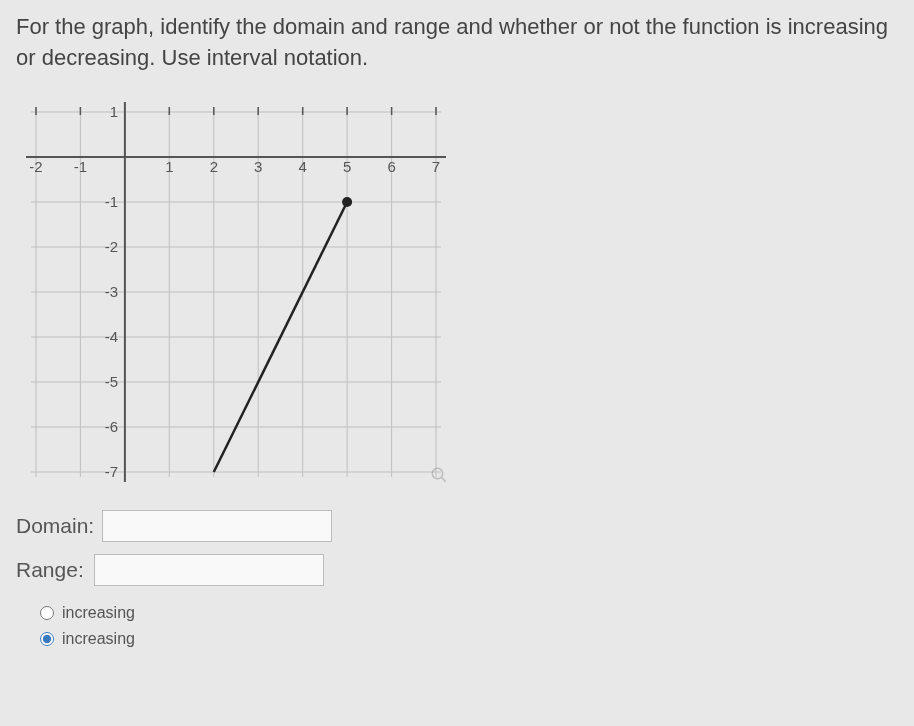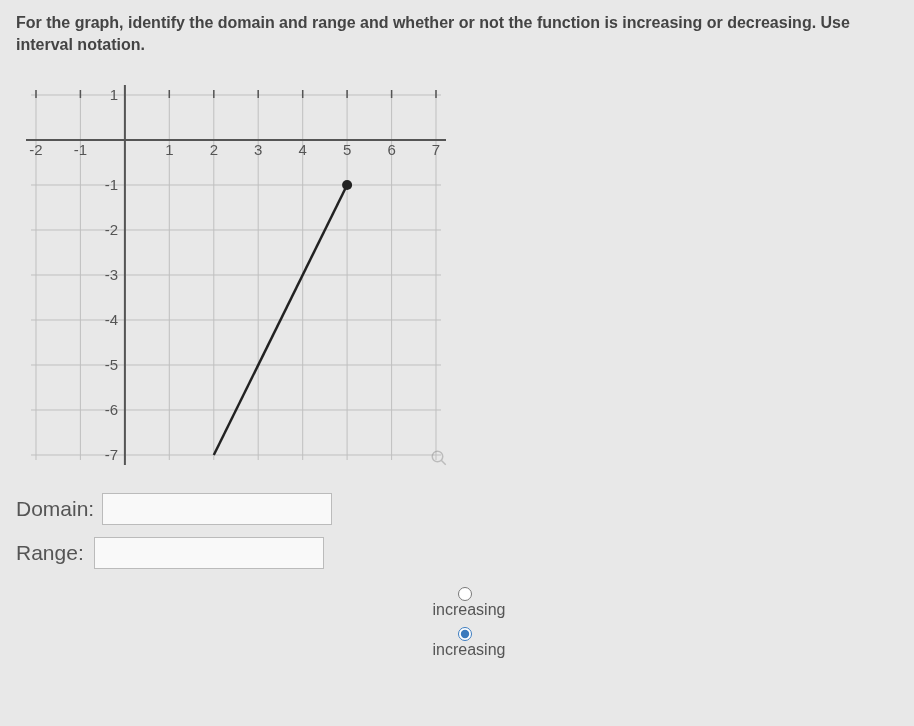--- a/index.html
+++ b/index.html
@@ -5,22 +5,22 @@
     * { box-sizing: border-box; margin: 0; padding: 0; }
     body {
       font-family: Arial, sans-serif;
       background: #e8e8e8;
       padding: 12px 16px;
       width: 914px;
       height: 726px;
       color: #3a3a3a;
     }
     .question-text {
-      font-size: 16px;
-      font-weight: bold;
+      font-size: 22px;
+      font-weight: normal;
       color: #444;
       margin-bottom: 18px;
       line-height: 1.4;
     }
     .chart-container {
       position: relative;
       width: 440px;
       height: 400px;
       margin-bottom: 18px;
     }
@@ -50,21 +50,20 @@
       border: 1px solid #bbb;
       background: #f9f9f9;
       padding: 4px 8px;
       font-size: 15px;
     }
     .radio-group { margin-top: 18px; margin-left: 24px; }
     .radio-row {
       display: flex;
       align-items: center;
       margin: 8px 0;
-      flex-direction: column;
     }
     .radio-row input[type="radio"] {
       width: 14px; height: 14px;
       margin-right: 8px;
       accent-color: #3a7abd;
     }
     .radio-row label {
       font-size: 16px;
       color: #555;
     }

